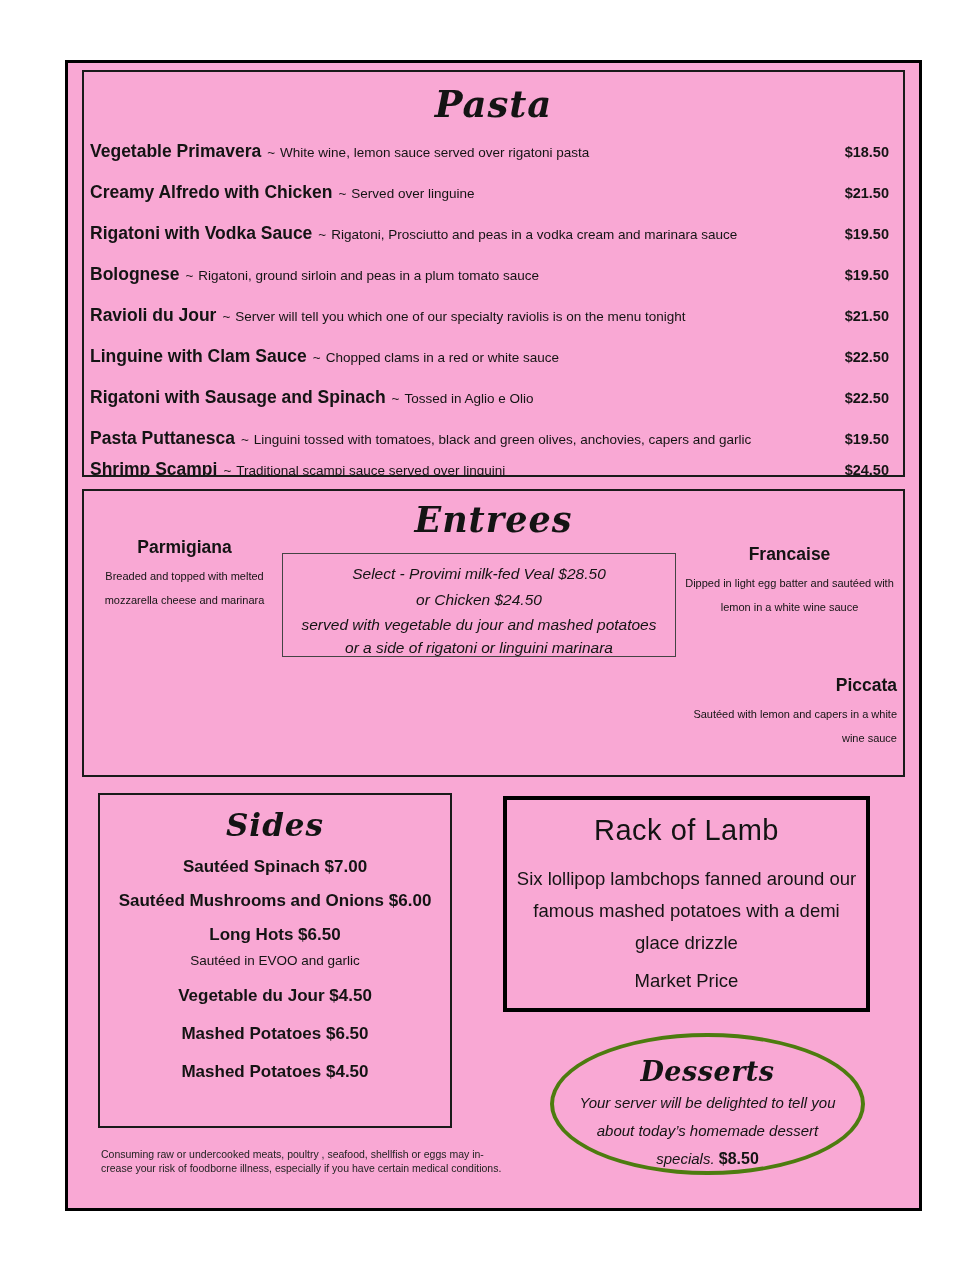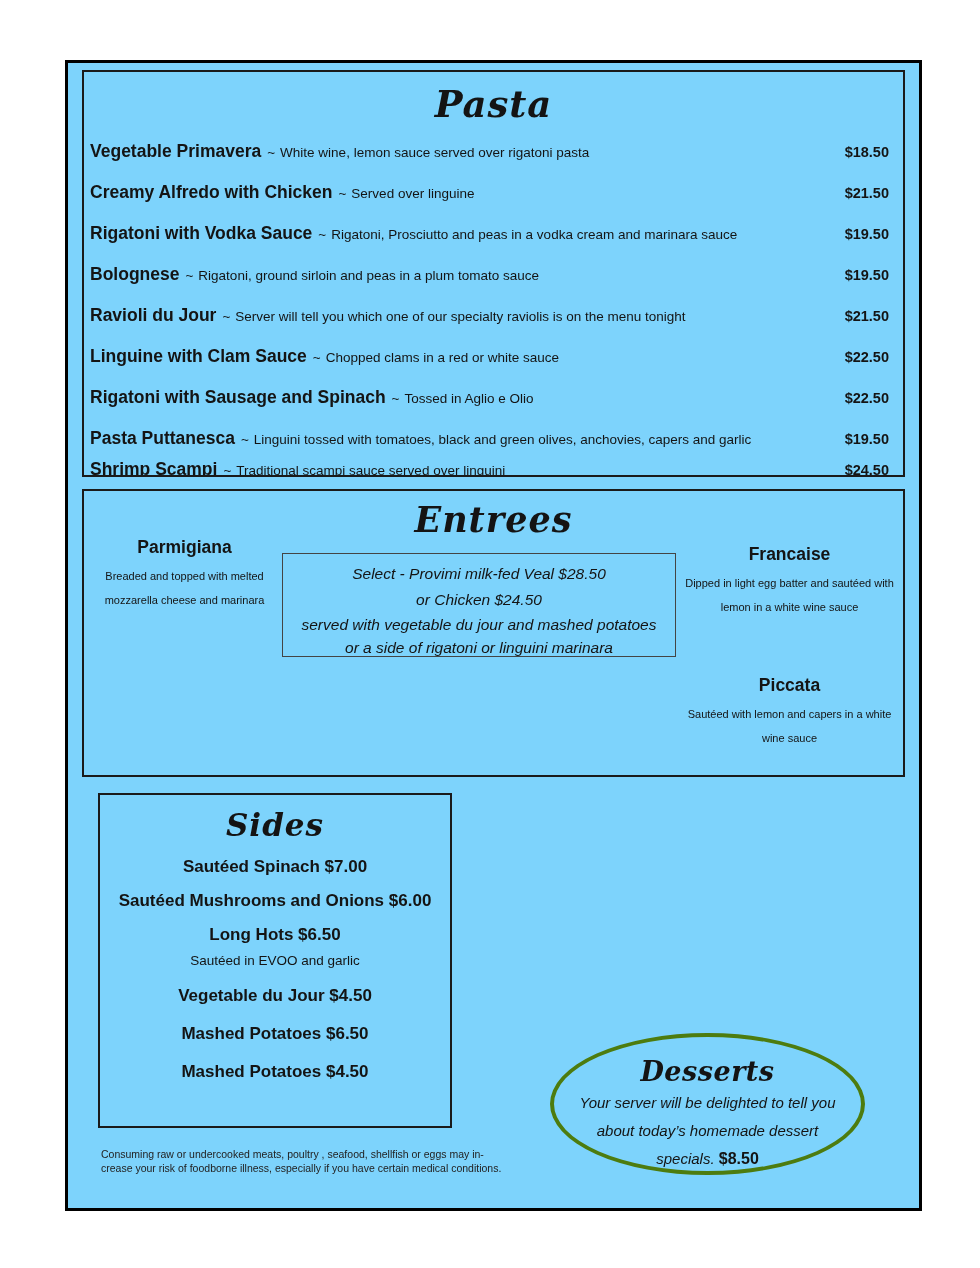--- a/index.html
+++ b/index.html
@@ -3,21 +3,21 @@
 <meta charset="utf-8">
 <style>
   * { margin: 0; padding: 0; box-sizing: border-box; }
   html, body { background: #ffffff; }
   body {
     width: 980px; height: 1268px; position: relative;
     font-family: "Liberation Sans", sans-serif; color: #141414;
   }
   .frame {
     position: absolute; left: 65px; top: 60px; width: 857px; height: 1151px;
-    border: 3px solid #000; background: #7dd3fc;
+    border: 3px solid #000; background: #f9a8d4;
   }
   .script-title {
     font-family: "DejaVu Serif", serif; font-style: italic; font-weight: 700;
     text-align: center; letter-spacing: 1px;
   }
   
   .pasta-box {
     position: absolute; left: 14px; top: 7px; width: 823px; height: 407px;
     border: 2px solid #1a1a1a; overflow: hidden;
   }
@@ -36,21 +36,21 @@
     position: absolute; left: 14px; top: 426px; width: 823px; height: 288px;
     border: 2px solid #1a1a1a;
   }
   .entrees-box .script-title { font-size: 35px; margin-top: 8px; }
   .e-col { position: absolute; text-align: center; }
   .e-name { font-weight: 700; font-size: 17.5px; margin-bottom: 6px; }
   .e-desc { font-size: 11px; line-height: 24px; }
   .e-parmigiana { left: 8px;  top: 46px;  width: 185px; }
   .e-marsala    { left: 8px;  top: 175px; width: 185px; }
   .e-francaise  { left: 598px; top: 53px;  width: 215px; }
-  .e-piccata    { left: 598px; top: 184px; width: 215px; }
+  .e-piccata    { left: 598px; top: 184px; width: 215px; text-align: right; }
   .select-box {
     position: absolute; left: 198px; top: 62px; width: 394px; height: 104px;
     border: 1px solid #444; text-align: center; font-style: italic;
     font-size: 15.5px; padding-top: 7px;
   }
   .select-box .sb-line { line-height: 26px; }
   .select-box .sb-line.small { line-height: 23px; }
   
   .sides-box {
     position: absolute; left: 30px; top: 730px; width: 354px; height: 335px;
@@ -180,20 +180,25 @@
     <h2 class="script-title">Sides</h2>
     <div class="s-item" style="top:62px">Sautéed Spinach  $7.00</div>
     <div class="s-item" style="top:96px">Sautéed Mushrooms and Onions $6.00</div>
     <div class="s-item" style="top:130px">Long Hots  $6.50</div>
     <div class="s-sub" style="top:158px">Sautéed in EVOO and garlic</div>
     <div class="s-item" style="top:191px">Vegetable du Jour $4.50</div>
     <div class="s-item" style="top:229px">Mashed Potatoes $6.50</div>
     <div class="s-item" style="top:267px">Mashed Potatoes $4.50</div>
   </section>
 
+  <section class="rack-box">
+    <div class="rack-title">Rack of Lamb</div>
+    <div class="rack-desc">Six lollipop lambchops fanned around our famous mashed potatoes with a demi glace drizzle</div>
+    <div class="rack-price">Market Price</div>
+  </section>
 
   <section class="desserts-ellipse">
     <h2 class="script-title">Desserts</h2>
     <div class="desserts-desc"><span>Your server will be delighted to tell you about today’s homemade dessert specials. </span> <span class="desserts-price">$8.50</span></div>
   </section>
 
   <div class="disclaimer">
     <div>Consuming raw or undercooked meats, poultry , seafood, shellfish or eggs may in-</div>
     <div>crease your risk of foodborne illness, especially if you have certain medical conditions.</div>
   </div>

